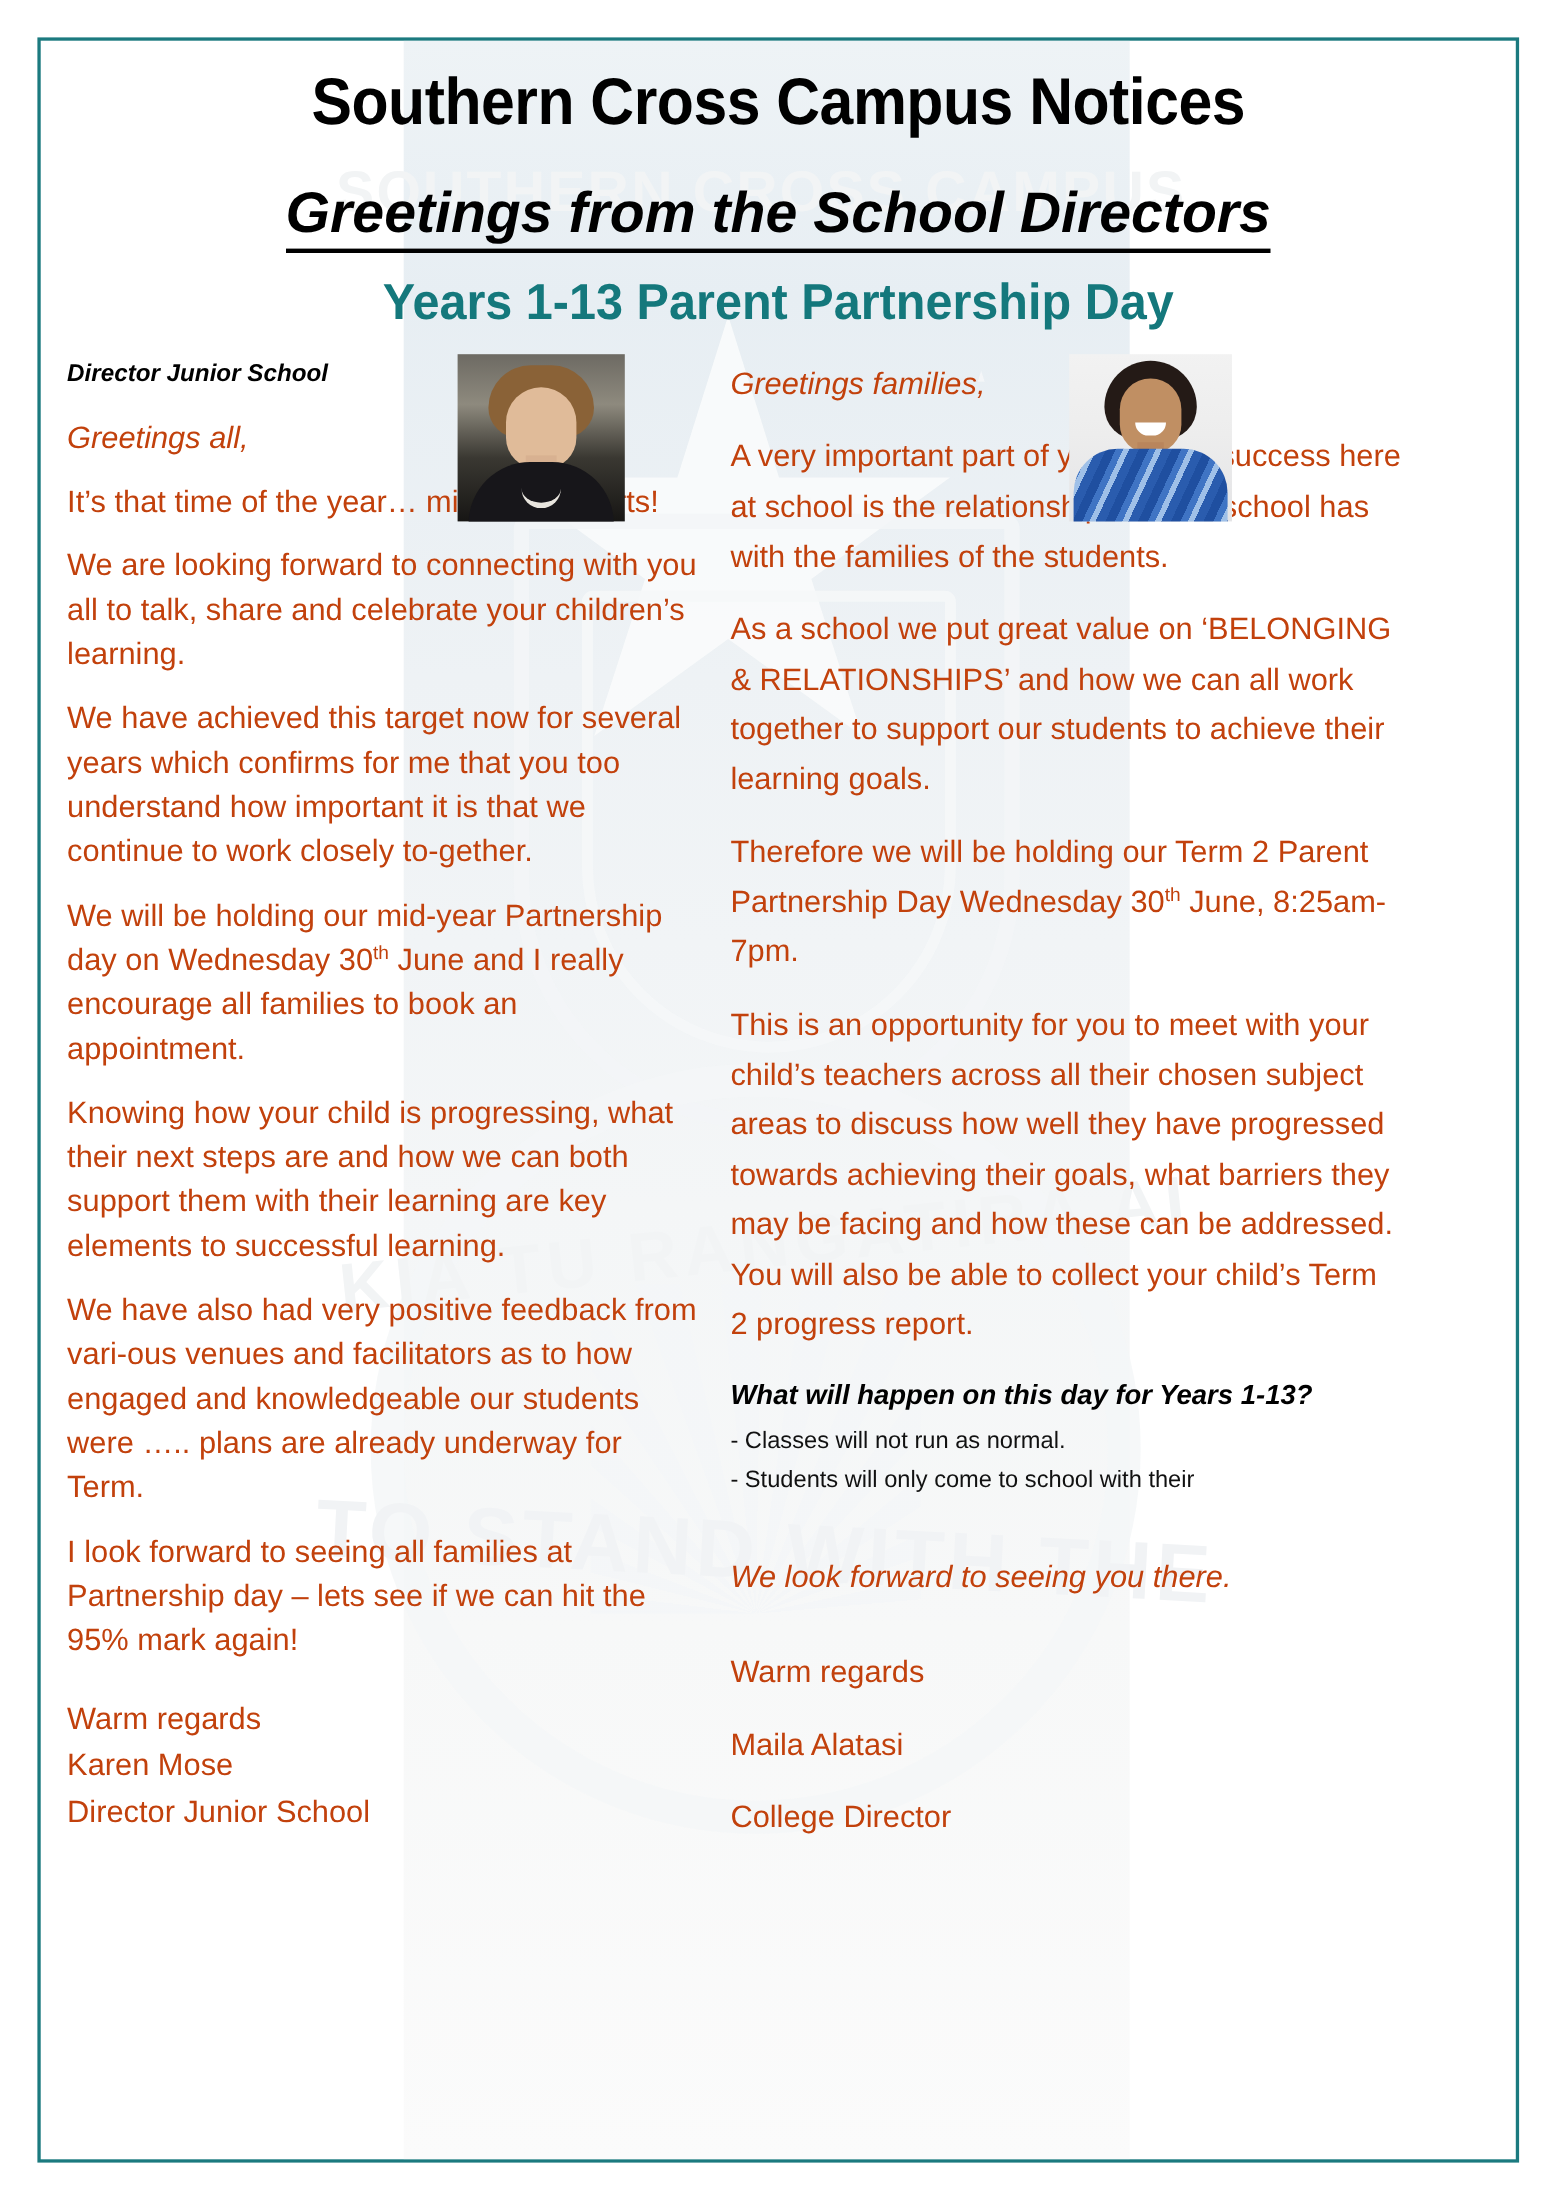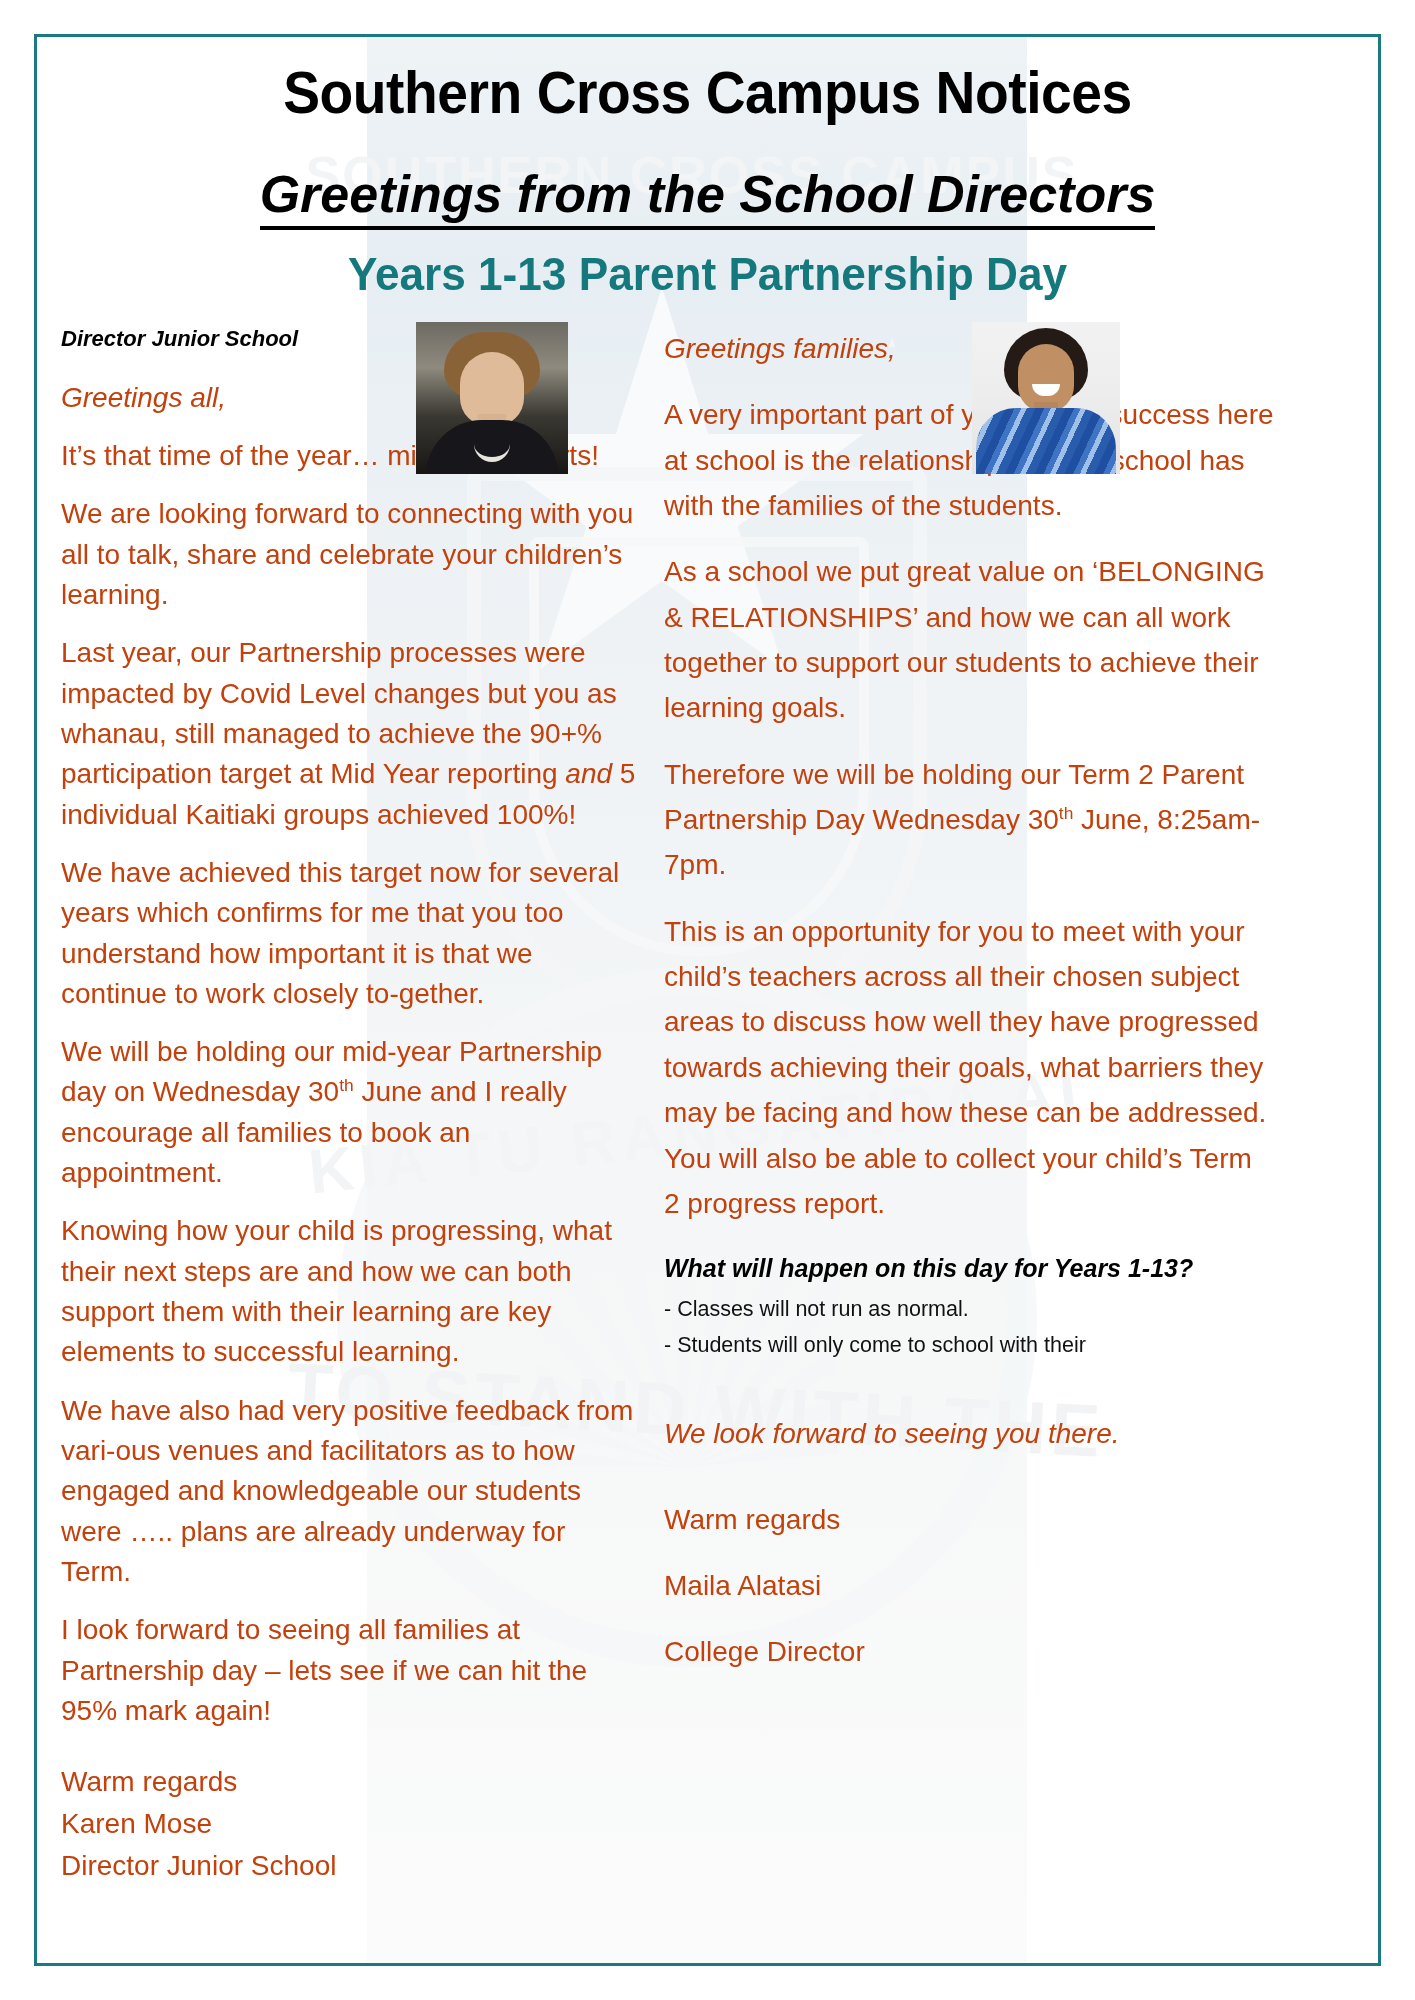--- a/index.html
+++ b/index.html
@@ -346,21 +346,20 @@
         </div>
 
         <div class="role">Director Junior School</div>
 
         <p class="body italic">Greetings all,</p>
 
         <p class="body">It’s that time of the year… mid-year reports!</p>
 
         <p class="body">We are looking forward to connecting with you all to talk, share and celebrate your children’s learning.</p>
 
-        <p class="body"><span>Last year, our Partnership processes were impacted by Covid Level changes but you as whanau, still managed to achieve the 90+% participation target at Mid Year reporting </span><em>and</em><span> 5 individual Kaitiaki groups achieved 100%!</span></p>
 
         <p class="body">We have achieved this target now for several years which confirms for me that you too understand how important it is that we continue to work closely to-gether.</p>
 
         <p class="body"><span>We will be holding our mid-year Partnership day on Wednesday 30</span><sup>th</sup><span> June and I really encourage all families to book an appointment.</span></p>
 
         <p class="body">Knowing how your child is progressing, what their next steps are and how we can both support them with their learning are key elements to successful learning.</p>
         <p class="body">We have also had very positive feedback from vari-ous venues and facilitators as to how engaged and knowledgeable our students were …..  plans are already underway for Term.</p>
         <p class="body">I look forward to seeing all families at Partnership day – lets see if we can hit the 95% mark again!</p>
 
         <div class="sig">

